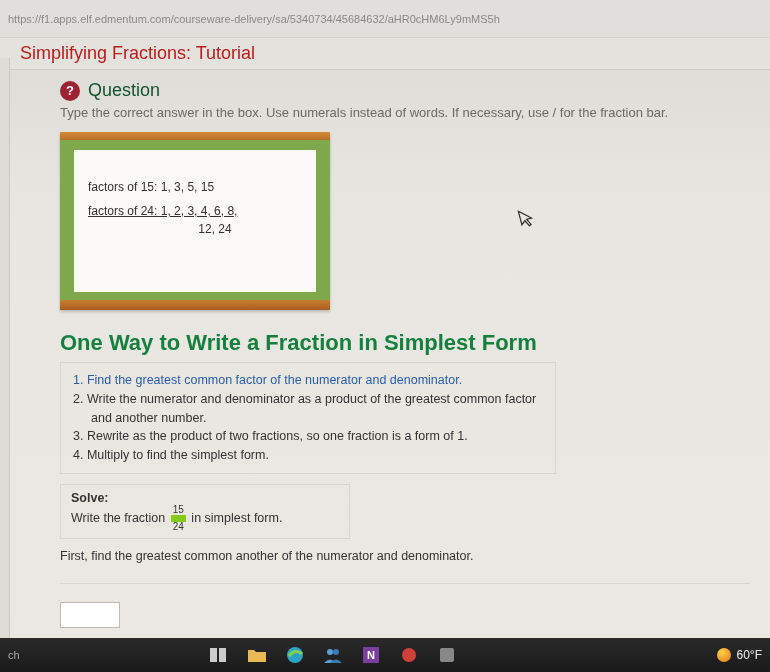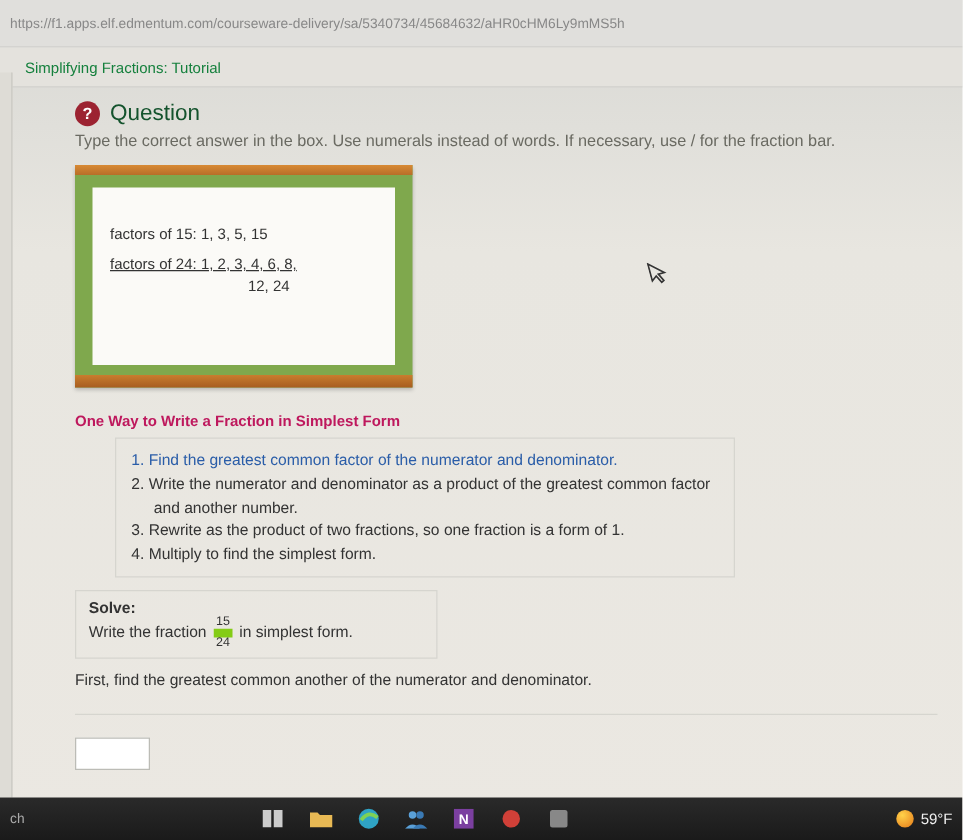--- a/index.html
+++ b/index.html
@@ -24,22 +24,22 @@
     .top-bar {
       height: 32px;
       display: flex;
       align-items: center;
       justify-content: space-between;
       padding: 0 8px 0 20px;
       background: #e4e2dd;
       border-bottom: 1px solid #cfcfcb;
     }
     .breadcrumb {
-      font-size: 12px;
-      color: #15803d;
+      font-size: 18px;
+      color: #b91c1c;
       text-align: right;
     }
     .zoom-group {
       display: flex;
       align-items: center;
       gap: 6px;
     }
     .zoom-badge {
       background: #f2f1ee;
       border: 1px solid #d6d5cf;
@@ -125,34 +125,33 @@
     }
     .board-inner .line2 {
       margin-top: 6px;
       text-decoration: underline;
     }
     .board-inner .line3 {
       text-align: center;
       padding-left: 40px;
     }
     .section-title {
-      font-size: 12px;
+      font-size: 22px;
       font-weight: bold;
-      color: #be185d;
+      color: #15803d;
       margin-bottom: 6px;
     }
     .steps-box {
       border: 1px solid #d6d5cf;
       padding: 8px 12px;
       width: 496px;
       font-size: 12.5px;
       color: #333;
       line-height: 1.5;
       margin-bottom: 10px;
-      margin-left: 32px;
     }
     .steps-box ol {
       list-style: none;
       counter-reset: step;
     }
     .steps-box li {
       counter-increment: step;
       padding-left: 18px;
       text-indent: -18px;
     }
@@ -369,15 +368,15 @@
         </svg>
     </div>
     <div class="tb-icon">
       <svg width="16" height="16" viewBox="0 0 16 16">
           <rect x="1" y="1" width="14" height="14" fill="#888" rx="2"></rect>
         </svg>
     </div>
   </div>
   <div class="tb-right">
     <div class="weather-dot"></div>
-    <span>59°F</span>
+    <span>60°F</span>
   </div>
 </div>
 
 </body></html>

